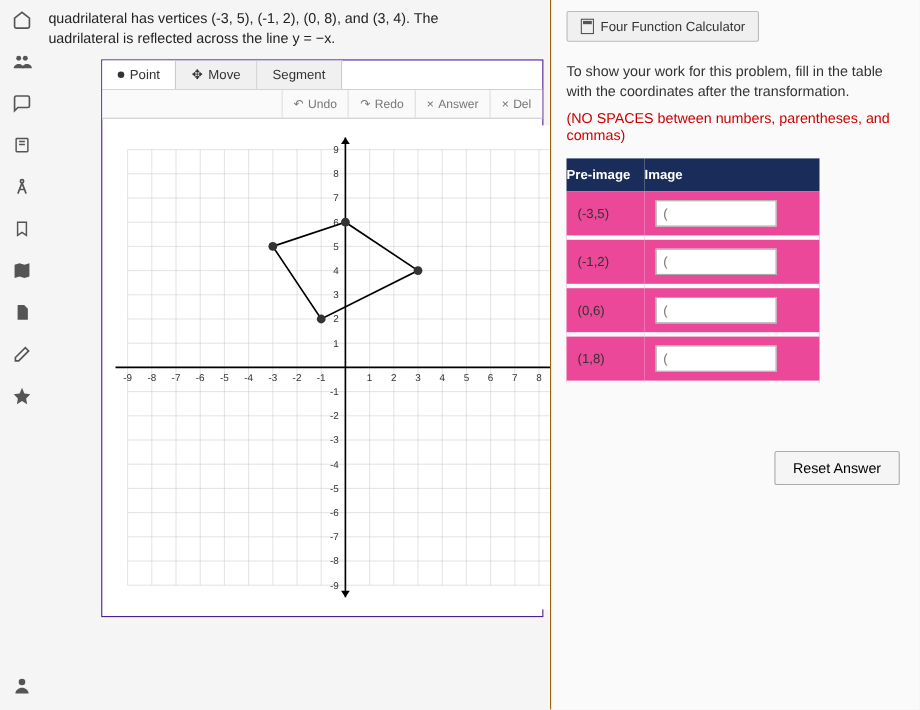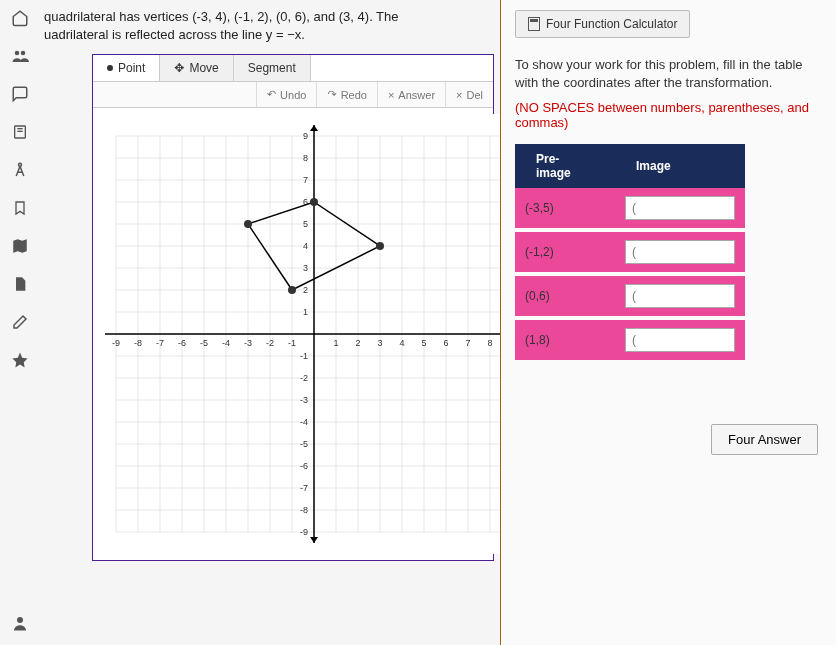--- a/index.html
+++ b/index.html
@@ -19,21 +19,21 @@
 .move-ic { font-size: 12px; }
 .tbar2 { display: flex; justify-content: flex-end; border-bottom: 1px solid #ccc; background: #fafafa; }
 .tbar2 .btn { padding: 6px 10px; font-size: 11px; color: #777; display: flex; align-items: center; gap: 4px; cursor: pointer; border-left: 1px solid #ddd; }
 .grid-wrap { padding: 6px; }
 .calc-btn { display: inline-flex; align-items: center; gap: 6px; border: 1px solid #bbb; background: #f0f0f0; padding: 6px 12px; font-size: 12px; border-radius: 2px; cursor: pointer; }
 .calc-ic { width: 12px; height: 14px; border: 1px solid #555; display: inline-block; position: relative; }
 .calc-ic::before { content: ''; position: absolute; top: 1px; left: 1px; right: 1px; height: 3px; background: #555; }
 .rtext { margin-top: 18px; font-size: 13px; line-height: 1.4; }
 .red { color: #c00; margin-top: 8px; font-size: 13px; }
 .tbl { margin-top: 14px; width: 230px; border-collapse: collapse; }
-.tbl th { background: #1a2d5a; color: #fff; text-align: left; padding: 8px 21px; font-size: 12px; font-weight: bold; }
+.tbl th { background: #1a2d5a; color: #fff; text-align: left; padding: 8px 0; font-size: 12px; font-weight: bold; }
 .tbl td { padding: 8px 10px; background: #ec4899; border-bottom: 4px solid #fafafa; font-size: 12px; }
 .tbl input { width: 110px; height: 24px; border: 1px solid #aaa; padding: 0 6px; font-size: 12px; background: #fff; }
 .check { float: right; margin-top: 60px; border: 1px solid #aaa; background: #f5f5f5; padding: 7px 16px; font-size: 13px; cursor: pointer; border-radius: 2px; }
 .spacer { flex: 1; }
 svg.grid { background: #fff; display: block; }
 </style>
 </head>
 <body>
 
 <div class="icon-rail">
@@ -98,21 +98,21 @@
       <svg width="18" height="18" viewBox="0 0 24 24" fill="currentColor">
         <circle cx="12" cy="8" r="4"></circle>
         <path d="M4 22c0-4 4-7 8-7s8 3 8 7"></path>
       </svg>
     </div>
 </div>
 
 <div class="main">
   <div class="left">
     <div class="problem">
-      <span>quadrilateral has vertices (-3, 4), (-1, 2), (0, 6), and (3, 4). The</span><br>
+      <span>quadrilateral has vertices (-3, 5), (-1, 2), (0, 8), and (3, 4). The</span><br>
       <span>uadrilateral is reflected across the line y = −x.</span>
     </div>
 
     <div class="plotbox">
       <div class="tbar">
         <div class="tab active">
             <span class="dot"></span>
             <span>Point</span>
           </div>
         <div class="tab">
@@ -258,15 +258,15 @@
         <td>(0,6)</td>
         <td><input placeholder="(" style=""></td>
       </tr>
       <tr>
         <td>(1,8)</td>
         <td><input placeholder="(" style=""></td>
       </tr>
     </tbody>
       </table>
 
-    <button class="check">Four Answer</button>
+    <button class="check">Reset Answer</button>
   </div>
 </div>
 
 </body></html>

